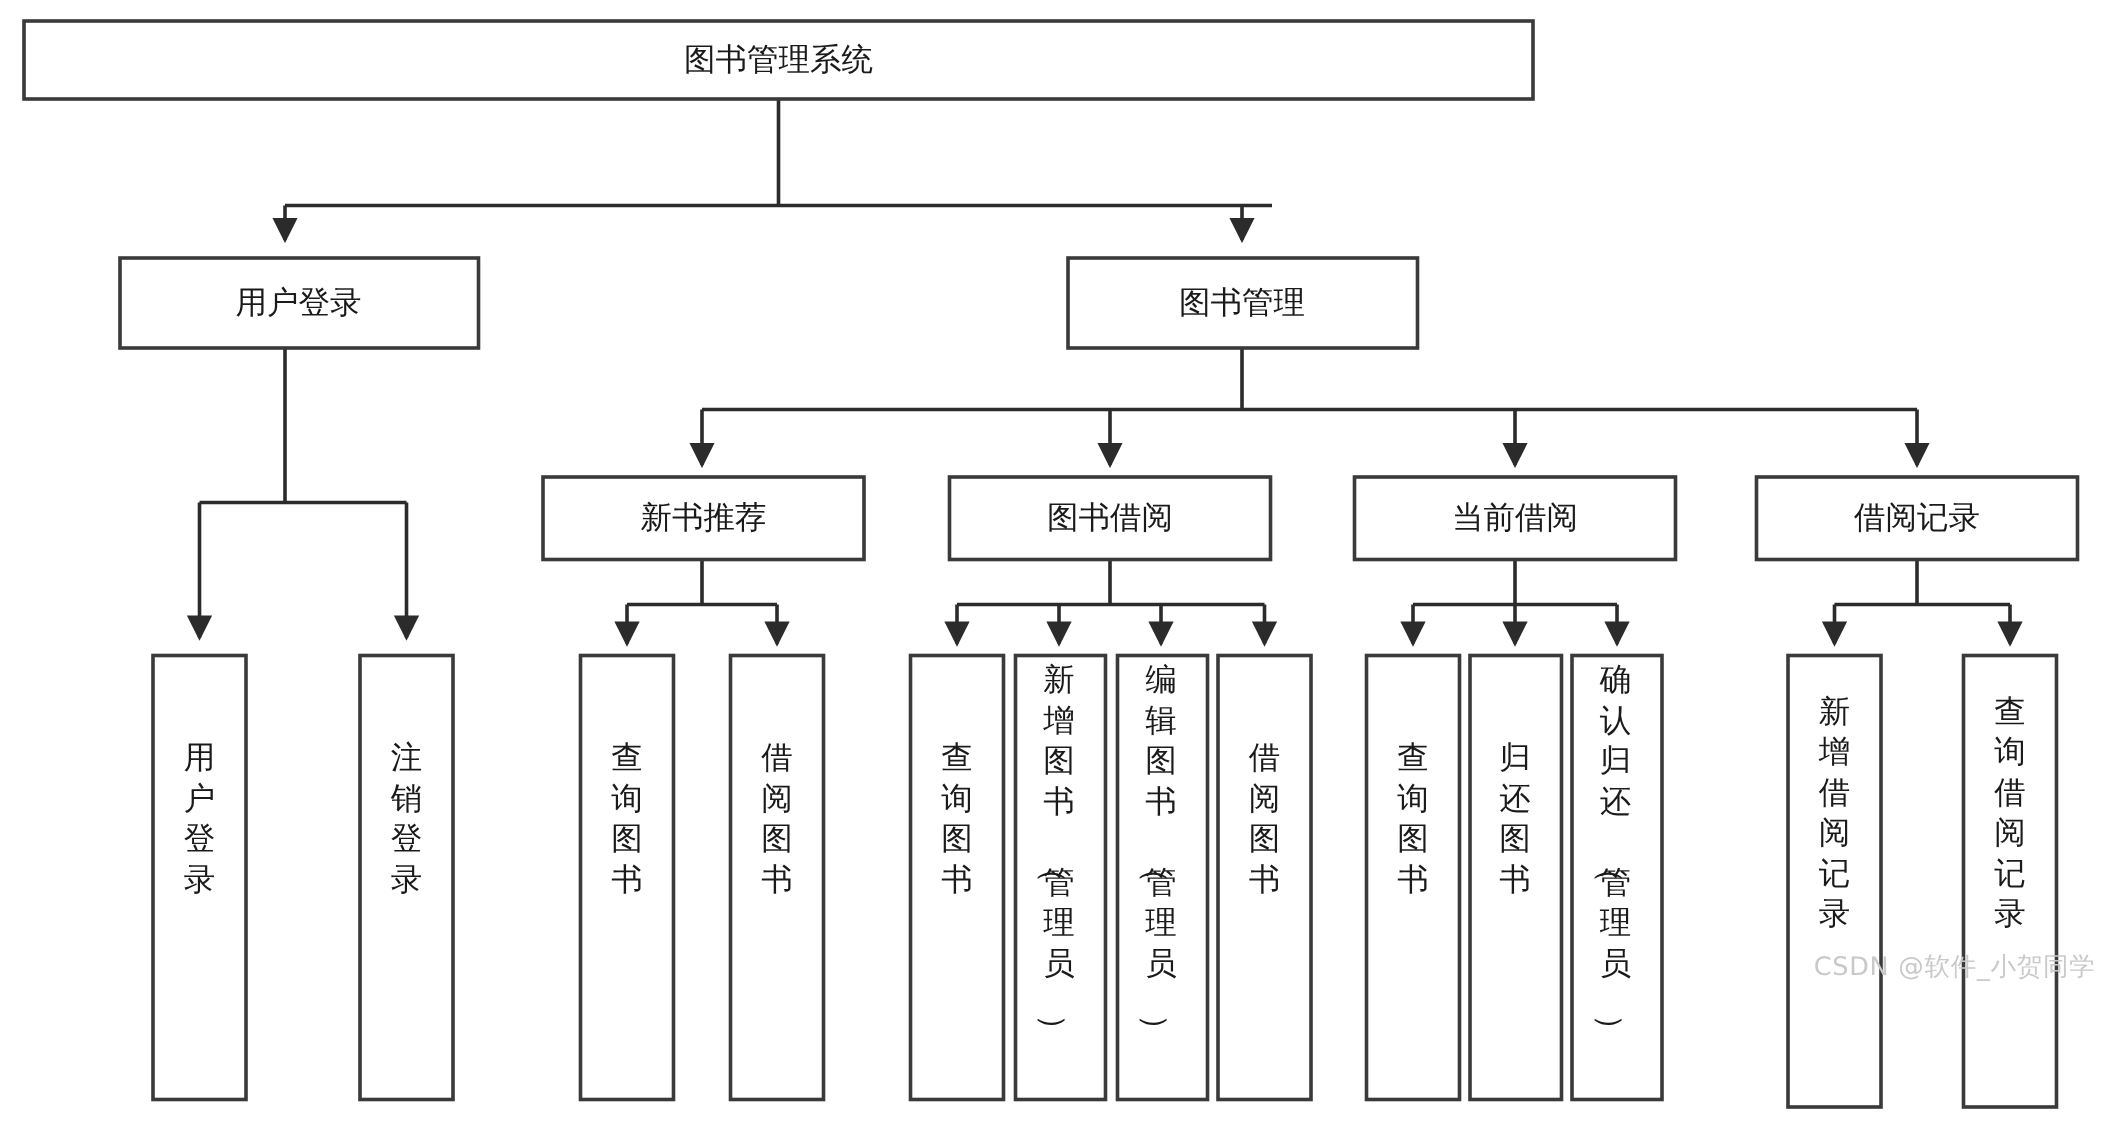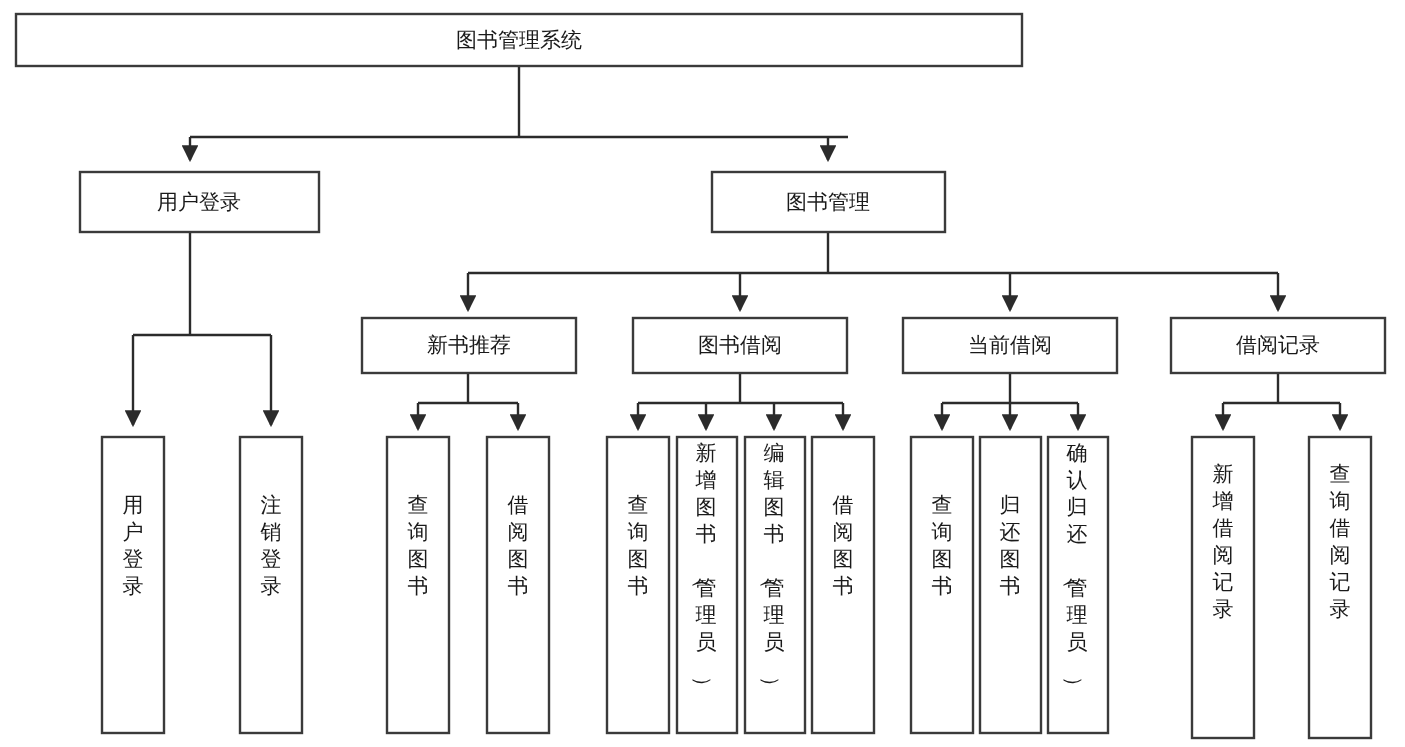--- a/index.html
+++ b/index.html
@@ -227,14 +227,15 @@
       <text class="node-label-vert" x="1223" y="481"><tspan x="1223" dy="0">新</tspan><tspan x="1223" dy="27">增</tspan><tspan x="1223" dy="27">借</tspan><tspan x="1223" dy="27">阅</tspan><tspan x="1223" dy="27">记</tspan><tspan x="1223" dy="27">录</tspan></text>
     </g>
 
     <g>
       <rect class="node-box" x="1309" y="437" width="62" height="301"></rect>
       <text class="node-label-vert" x="1340" y="481"><tspan x="1340" dy="0">查</tspan><tspan x="1340" dy="27">询</tspan><tspan x="1340" dy="27">借</tspan><tspan x="1340" dy="27">阅</tspan><tspan x="1340" dy="27">记</tspan><tspan x="1340" dy="27">录</tspan></text>
     </g>
 
   </svg>
 
+  <div class="watermark">CSDN @软件_小贺同学</div>
 
 </div>
 
 </body></html>

